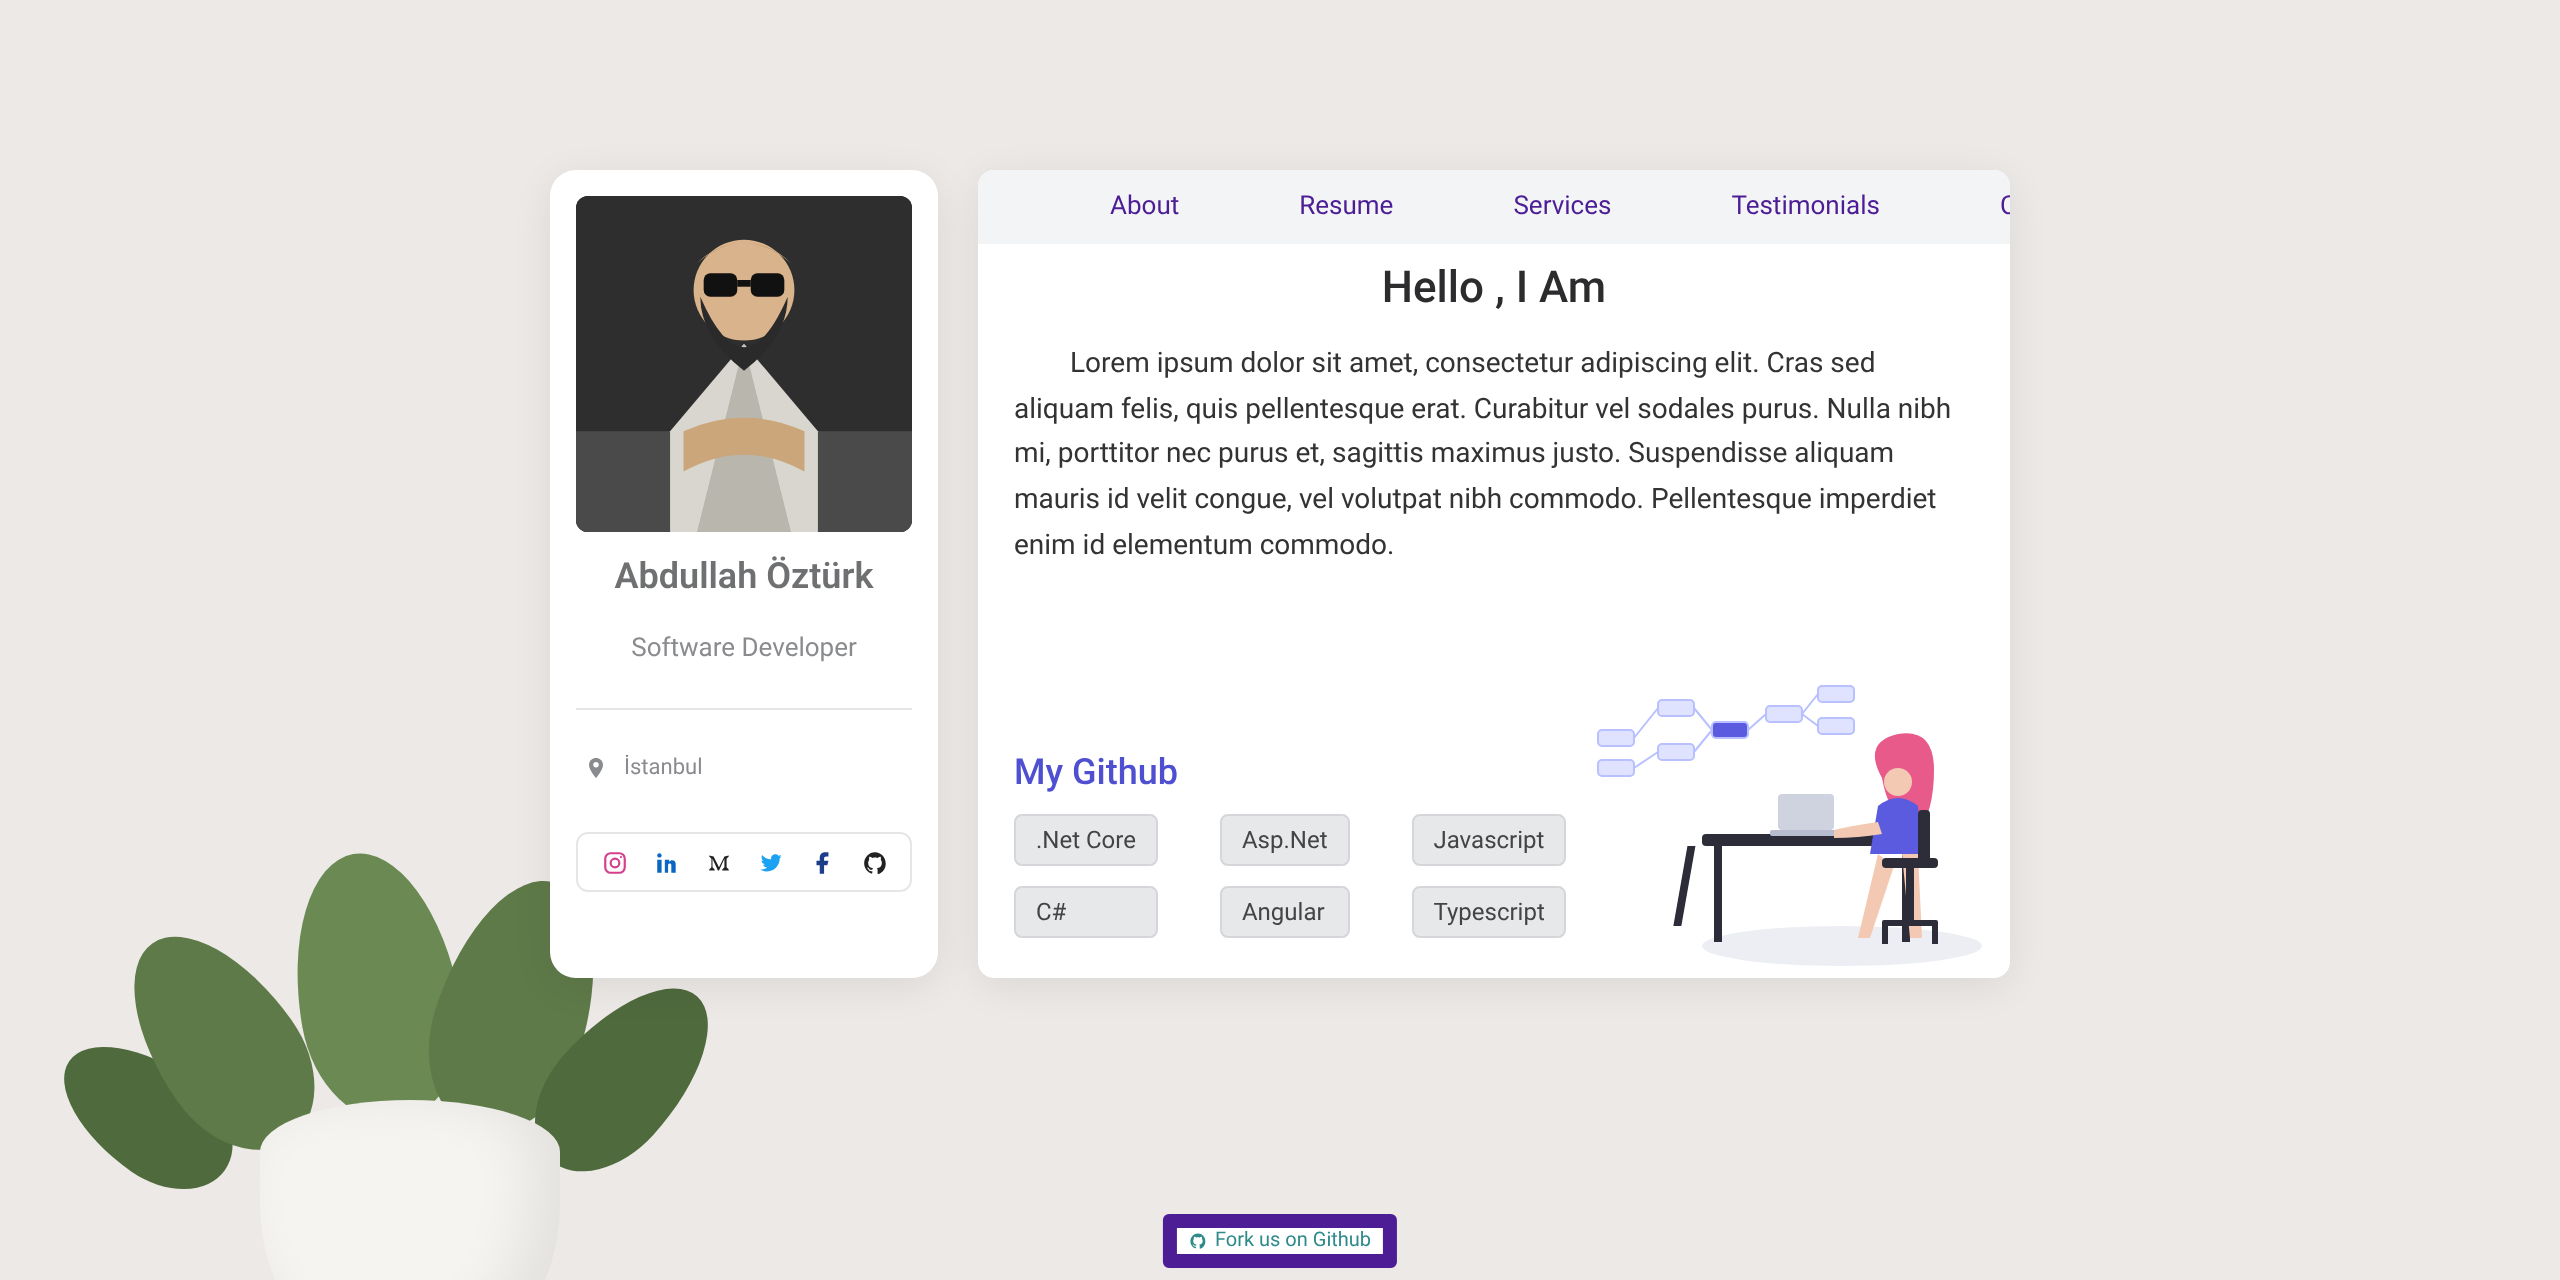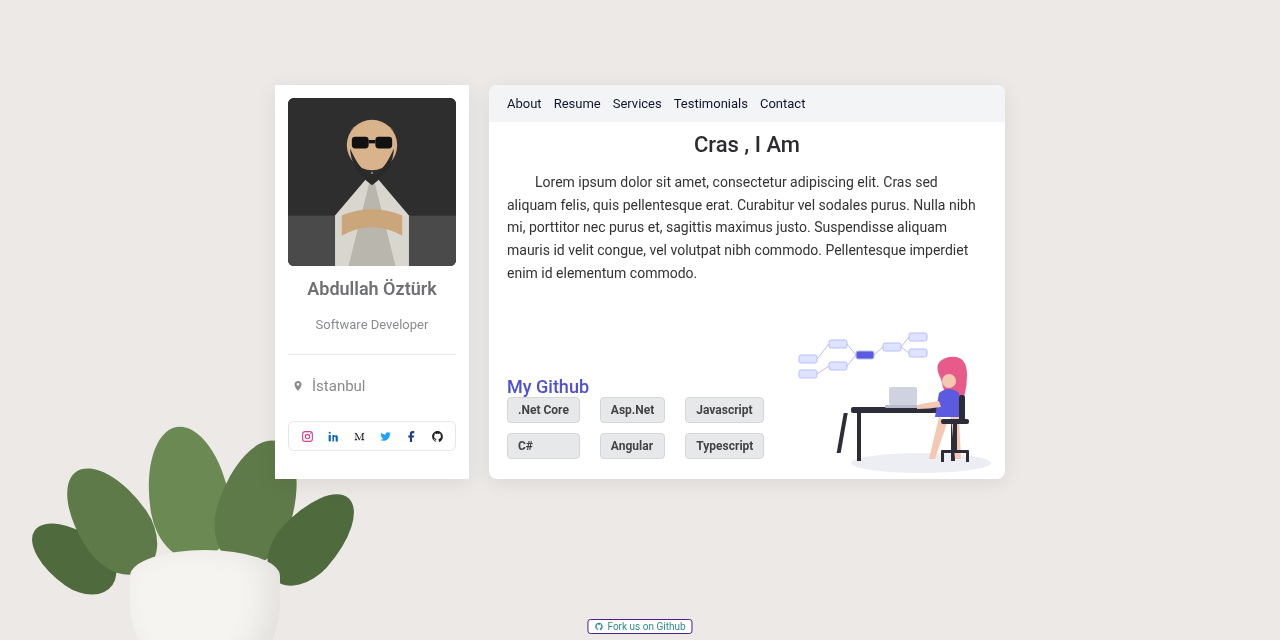--- a/index.html
+++ b/index.html
@@ -31,37 +31,37 @@
 
   .wrap{
     position:absolute;left:0;right:0;top:85px;
     display:flex;justify-content:center;gap:20px;
     padding:0 20px;
   }
 
   
   .card{
     background:#fff;
-    border-radius:0;
+    border-radius:13px;
     box-shadow:0 4px 20px rgba(0,0,0,.08);
     width:194px;
     padding:13px 13px 18px;
     text-align:center;
   }
   .avatar{
     width:100%;aspect-ratio:1/1;border-radius:6px;overflow:hidden;
     background:#2b2b2b;position:relative;
   }
   .avatar svg{width:100%;height:100%;display:block;}
   .name{margin-top:12px;font-size:18px;font-weight:600;color:#6f7072;}
   .role{margin-top:18px;font-size:13px;color:#8a8b8e;}
   hr.sep{border:none;border-top:1px solid #e6e6e8;margin:22px 0 10px;}
   .info-row{
     display:flex;align-items:center;gap:8px;
-    text-align:left;font-size:15px;color:#8a8b8e;
+    text-align:left;font-size:11px;color:#8a8b8e;
     padding:12px 4px;
   }
   .info-row svg{flex:0 0 12px;width:12px;height:12px;fill:#8a8b8e;}
   .social-bar{
     margin-top:14px;
     border:1px solid #e6e6e8;border-radius:6px;
     display:flex;align-items:center;justify-content:center;gap:12px;
     padding:7px 4px;
   }
   .social-bar a{display:flex;align-items:center;justify-content:center;width:14px;height:14px;}
@@ -75,47 +75,47 @@
     box-shadow:0 4px 20px rgba(0,0,0,.08);
     overflow:hidden;
     display:flex;flex-direction:column;
   }
   .nav{
     background:#f3f4f6;
     display:flex;gap:12px;
     padding:11px 18px;
     font-size:13px;color:#9da0a6;
   }
-  .nav a{color:#0f172a;text-decoration:none;cursor:pointer;}
+  .nav a{color:#4c1d95;text-decoration:none;cursor:pointer;margin-left:48px;}
   .content{padding:0 18px 20px;position:relative;flex:1;}
   .hello{
     text-align:center;font-size:22px;color:#2c2c2e;font-weight:500;
     margin:10px 0 14px;
   }
   .bio{
     font-size:14px;line-height:1.62;color:#333;
     text-indent:28px;
   }
   .skills-title{
     margin-top:92px;
     font-size:18px;color:#4f4fd1;font-weight:500;
   }
-  .chips{display:grid;grid-template-columns:repeat(3,auto);gap:10px 20px;width:max-content;font-weight:bold;}
+  .chips{margin-top:10px;display:grid;grid-template-columns:repeat(3,auto);gap:10px 31px;width:max-content;}
   .chip{
     background:#e7e8ea;border:1px solid #d5d6d9;border-radius:4px;
     padding:5px 10px;font-size:12px;color:#444;min-width:64px;
   }
 
   .illus{position:absolute;right:4px;bottom:4px;width:210px;height:160px;}
   .illus svg{width:100%;height:100%;}
 
   .fork-btn{
     position:absolute;left:50%;transform:translateX(-50%);
     bottom:6px;
-    font-size:10px;color:#2f8a8a;border:1px solid #4c1d95;
+    font-size:10px;color:#2f8a8a;border:7px solid #4c1d95;
     border-radius:3px;padding:1px 6px;display:inline-flex;align-items:center;gap:4px;
     background:#fff;
     justify-content:space-between;
   }
   .fork-btn svg{width:9px;height:9px;fill:#2f8a8a;}
 </style>
 </head>
 <body>
 
 <div class="bg-plant">
@@ -200,21 +200,21 @@
 
   <main class="main">
     <nav class="nav">
       <a>About</a>
       <a>Resume</a>
       <a>Services</a>
       <a>Testimonials</a>
       <a>Contact</a>
     </nav>
     <div class="content">
-      <h2 class="hello">Cras , I Am</h2>
+      <h2 class="hello">Hello , I Am</h2>
       <p class="bio">Lorem ipsum dolor sit amet, consectetur adipiscing elit. Cras sed aliquam felis, quis pellentesque erat. Curabitur vel sodales purus. Nulla nibh mi, porttitor nec purus et, sagittis maximus justo. Suspendisse aliquam mauris id velit congue, vel volutpat nibh commodo. Pellentesque imperdiet enim id elementum commodo.</p>
 
       <h3 class="skills-title">My Github</h3>
       <div class="chips">
         <span class="chip">.Net Core</span>
         <span class="chip">Asp.Net</span>
         <span class="chip">Javascript</span>
         <span class="chip">C#</span>
         <span class="chip">Angular</span>
         <span class="chip">Typescript</span>

